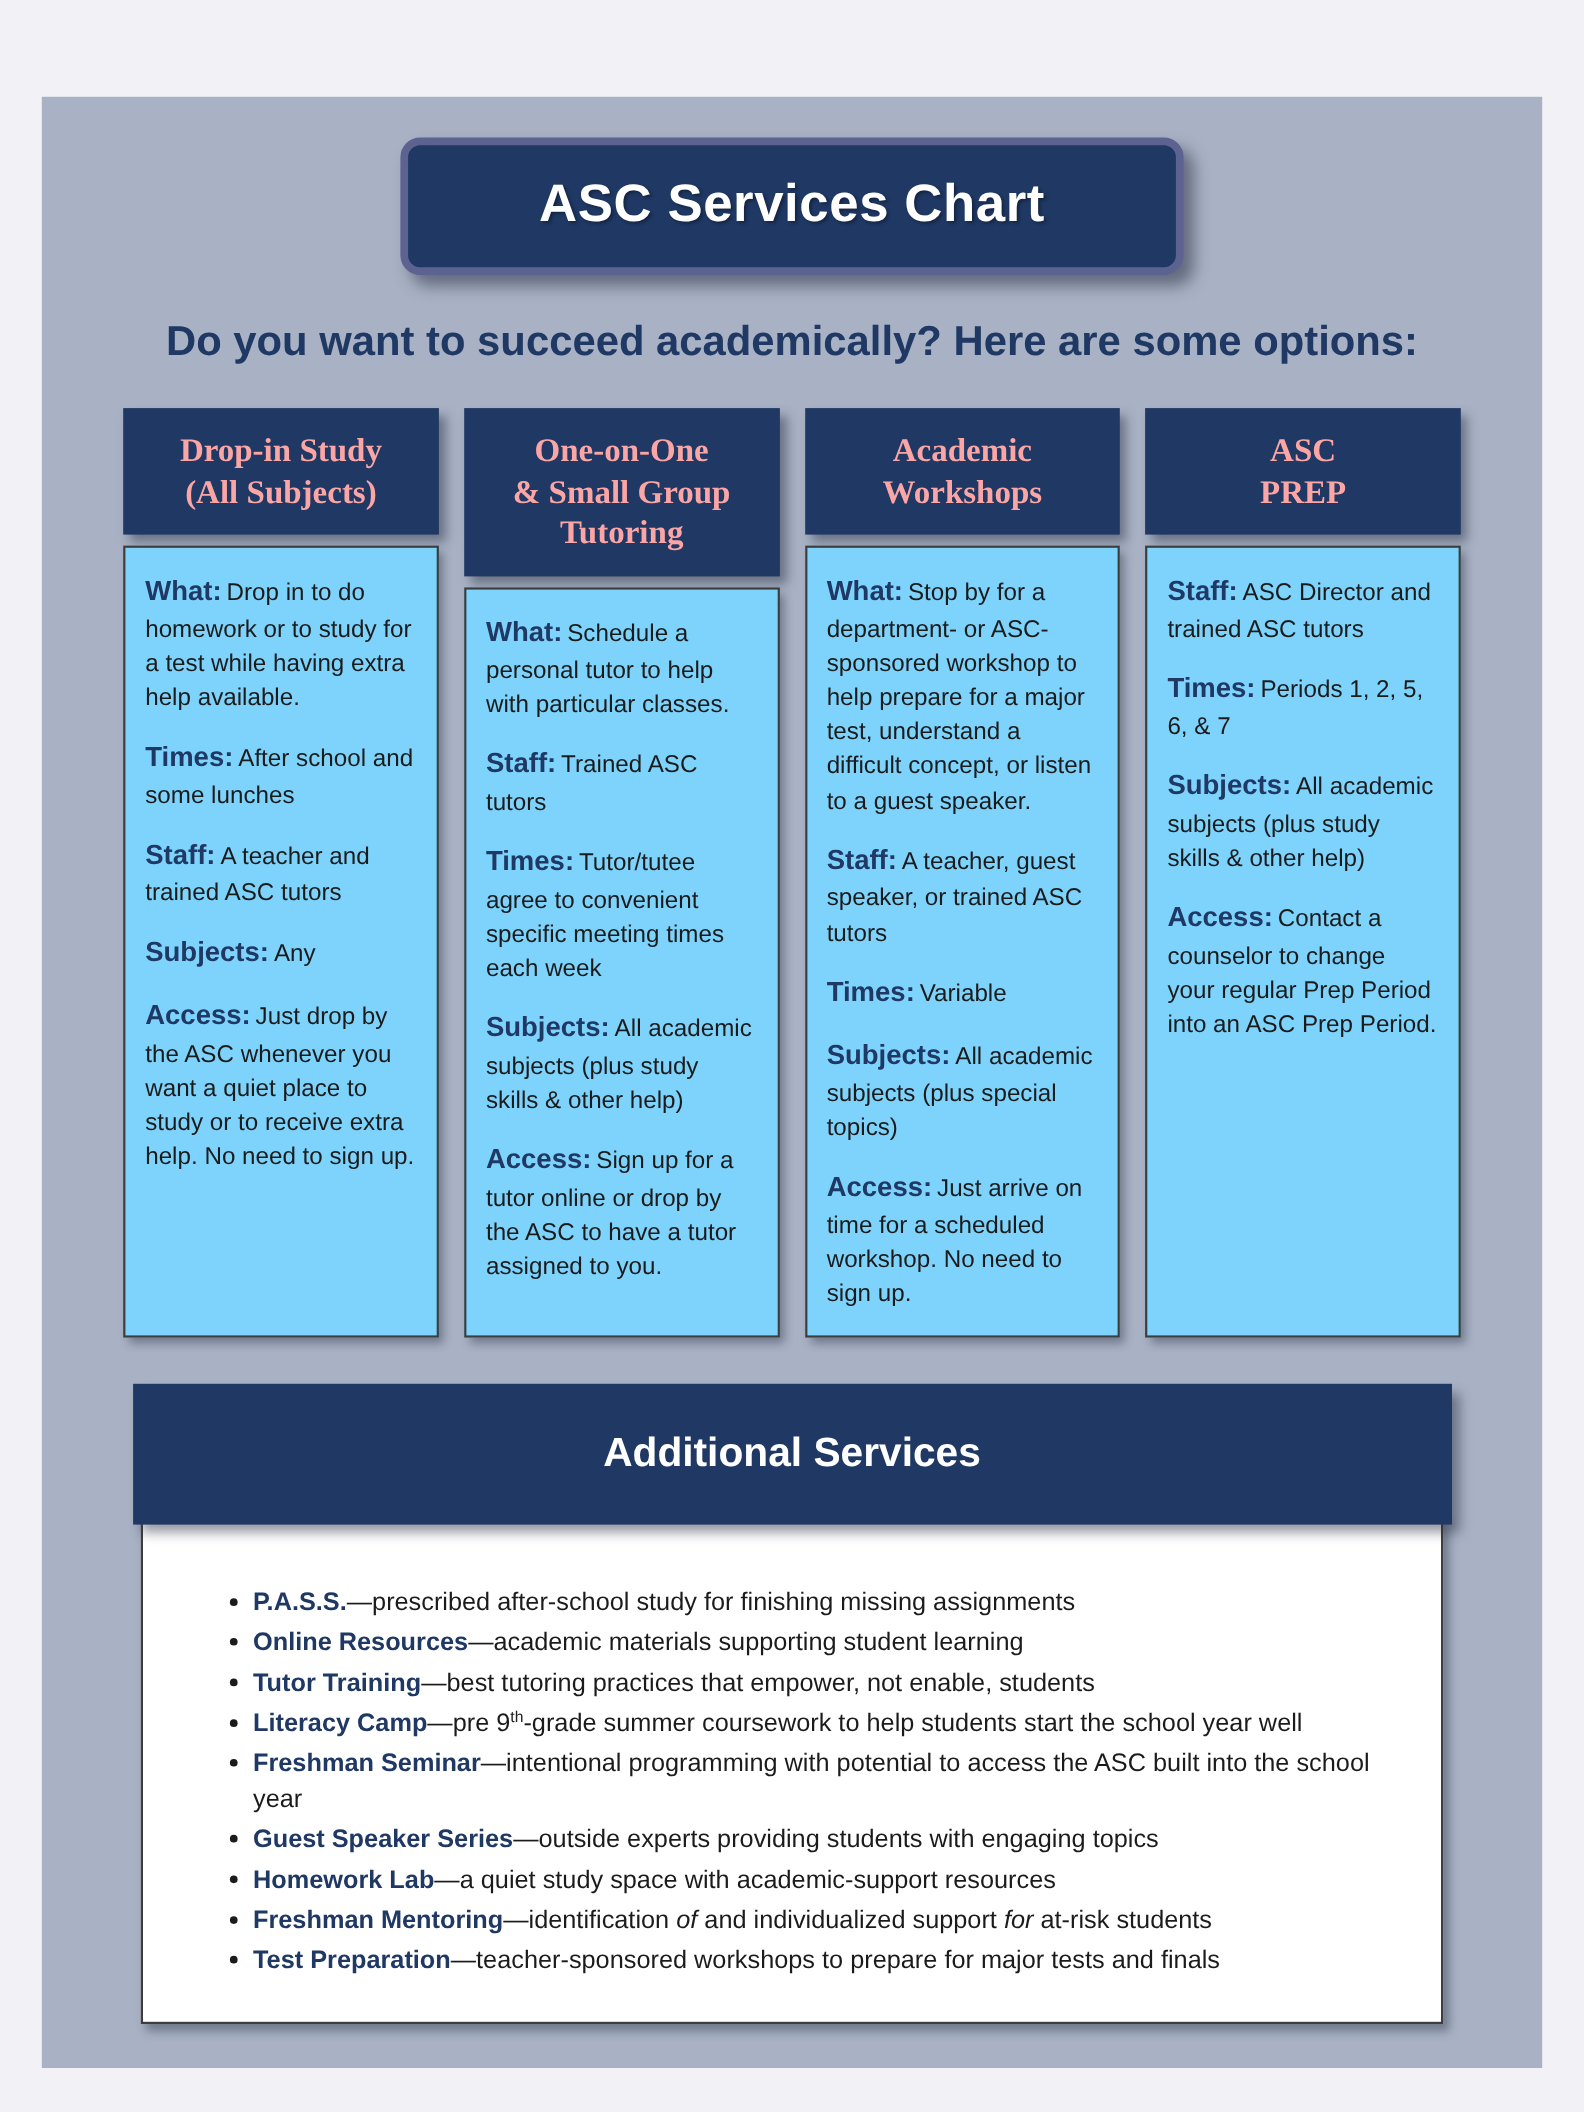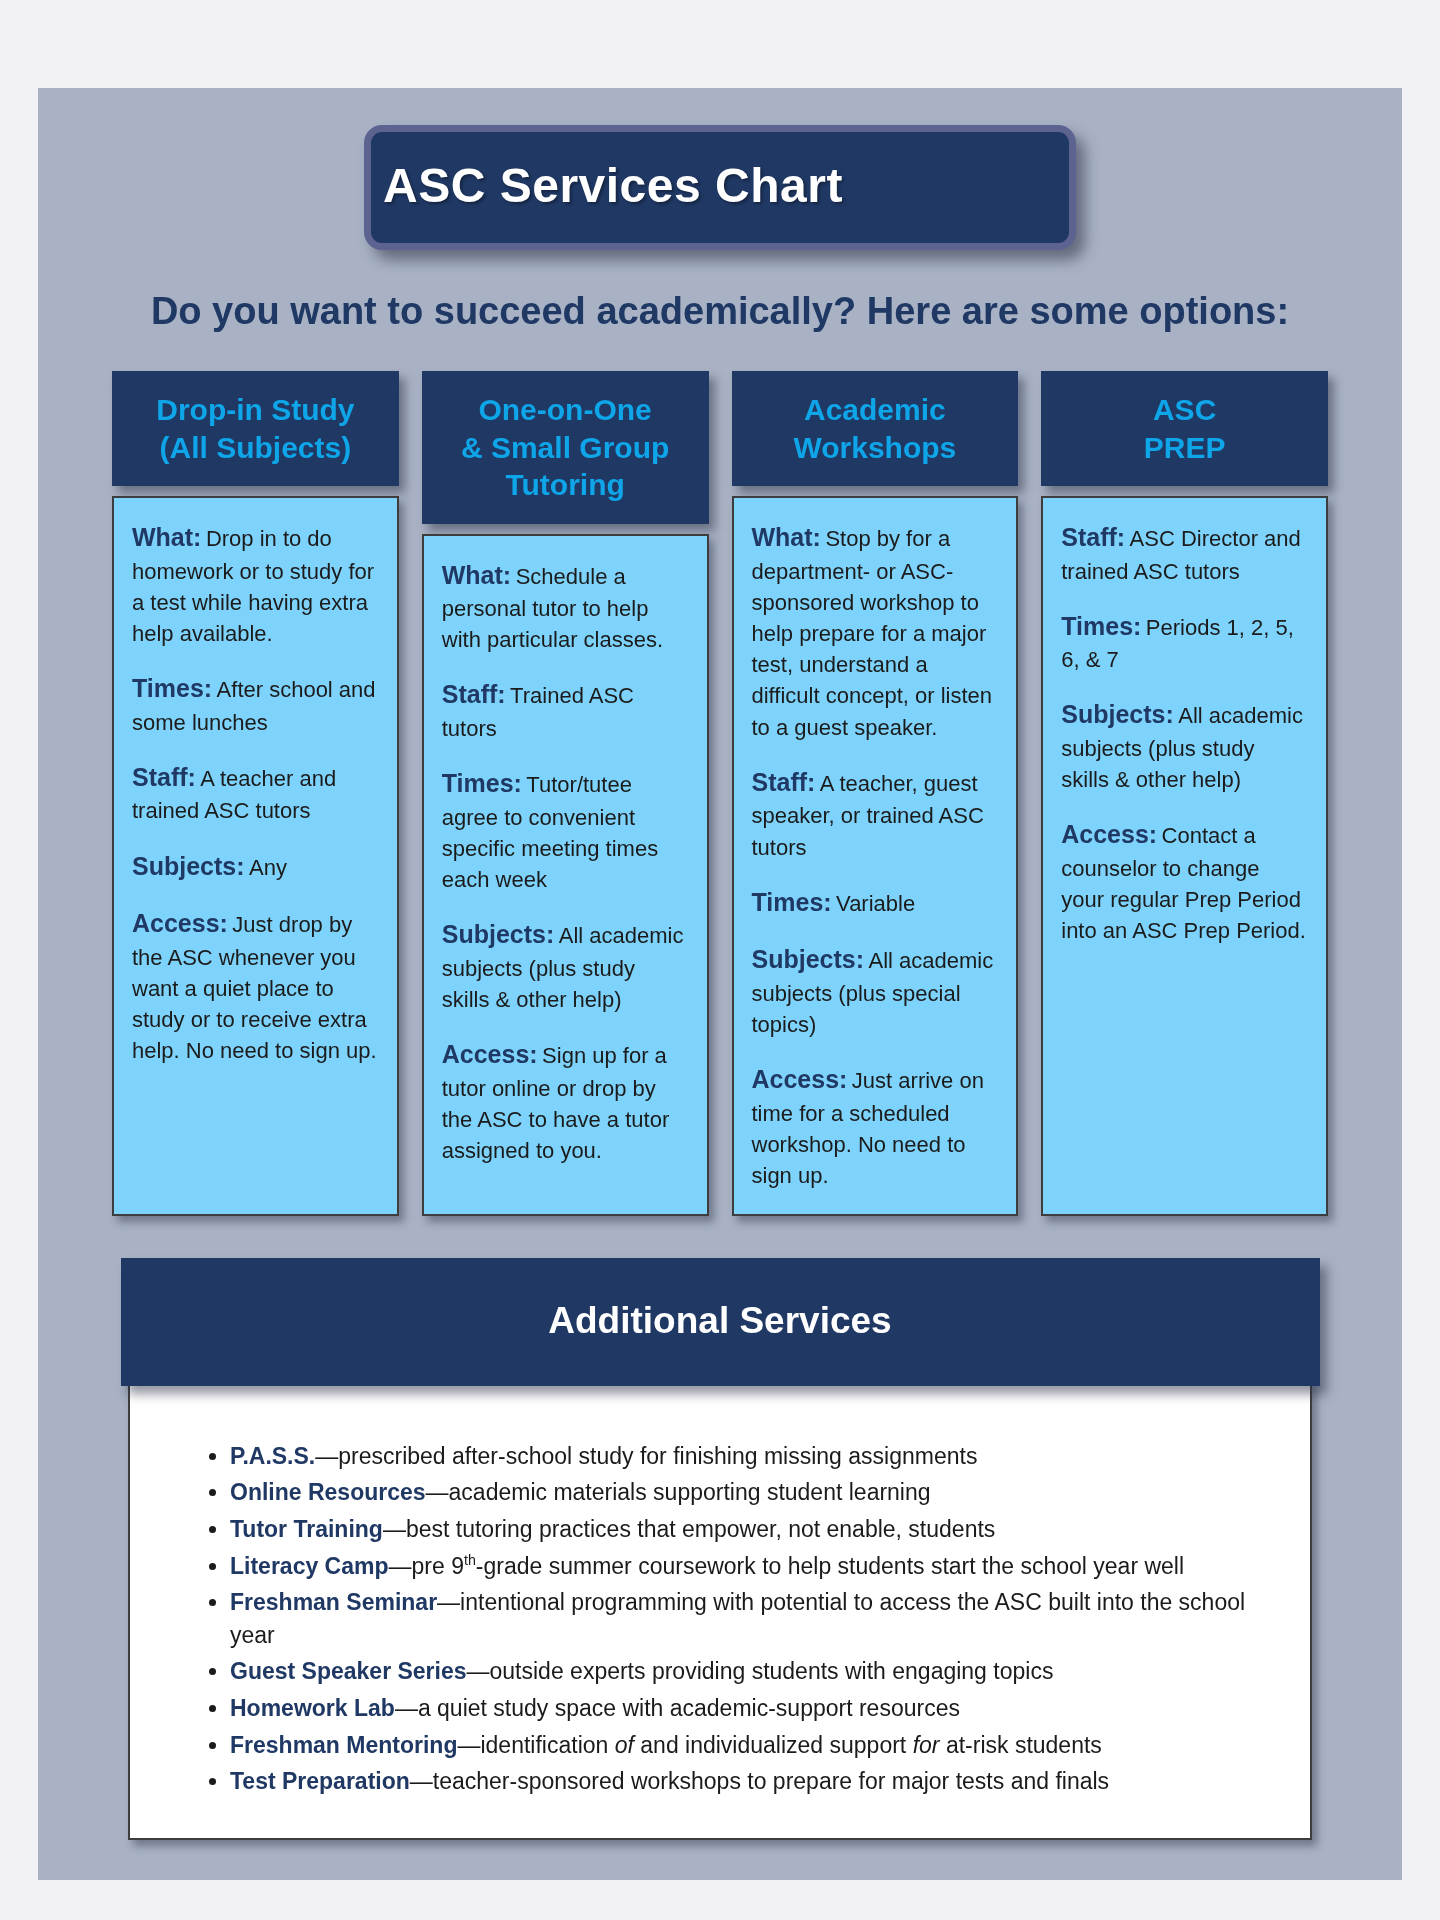--- a/index.html
+++ b/index.html
@@ -22,21 +22,21 @@
   }
   
   .title-box {
     width: 712px;
     margin: 37px auto 0;
     background: #1f3864;
     border: 7px solid #5d6391;
     border-radius: 18px;
     box-shadow: 9px 10px 14px rgba(45,50,70,0.55);
     padding: 26px 12px 30px;
-    text-align: left;
+    text-align: center;
   }
   .title-box h1 {
     color: #ffffff;
     font-size: 48px;
     font-weight: bold;
     letter-spacing: 0.5px;
     text-shadow: 2px 2px 3px rgba(0,0,0,0.35);
   }
   
   .subtitle {
@@ -54,27 +54,28 @@
     margin-top: 38px;
     align-items: stretch;
   }
   .column {
     flex: 1 1 0;
     display: flex;
     flex-direction: column;
   }
   .col-header {
     background: #1f3864;
-    color: #0ea5e9;
+    color: #fca5a5;
     text-align: center;
     font-weight: bold;
     font-size: 30px;
     line-height: 1.25;
     padding: 20px 6px;
     box-shadow: 6px 7px 9px rgba(45,50,70,0.5);
+    font-family: Liberation Serif, serif;
   }
   .col-header .hl { display: block; }
   .col-body {
     flex: 1 1 auto;
     margin-top: 10px;
     background: #7dd3fc;
     border: 2px solid #3d3d3d;
     box-shadow: 5px 6px 8px rgba(45,50,70,0.45);
     padding: 22px 18px;
   }

